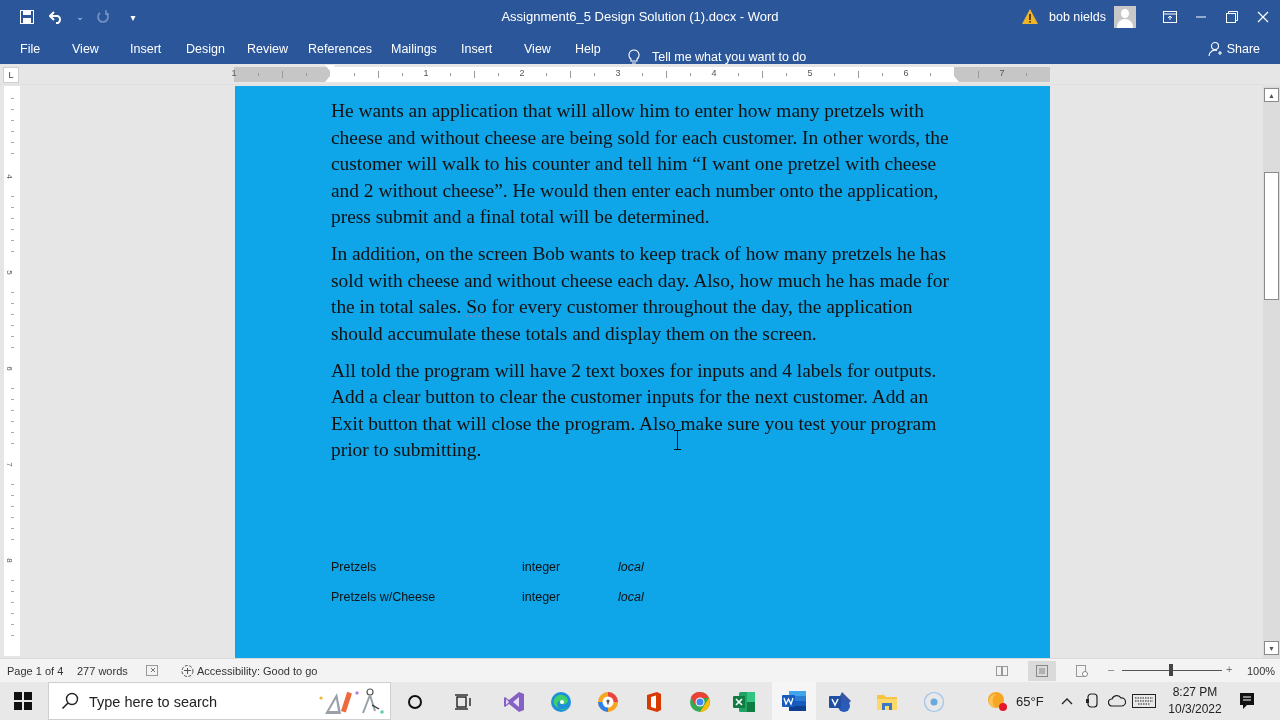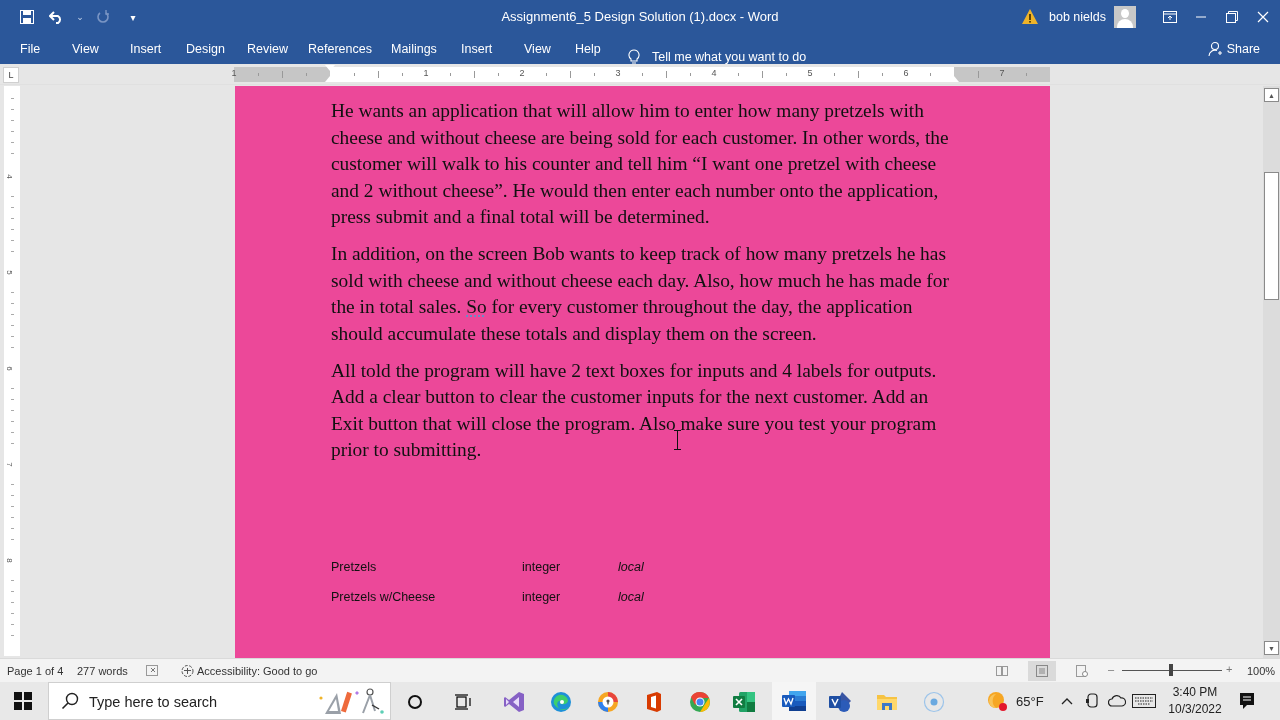--- a/index.html
+++ b/index.html
@@ -38,21 +38,21 @@
   .hruler .tick { position: absolute; top: 6px; width: 1px; height: 3px; background: #999; }
   .hruler .tick.half { top: 4px; height: 7px; }
   .indent-marker { position: absolute; top: 0; width: 0; height: 0; border-left: 5px solid transparent; border-right: 5px solid transparent; }
 
   
   .vruler { position: absolute; left: 4px; top: 86px; width: 16px; height: 570px; background: #fff; }
   .vruler .vnum { position: absolute; left: 3px; font-size: 8px; color: #555; transform: rotate(90deg); }
   .vruler .vtick { position: absolute; left: 7px; width: 3px; height: 1px; background: #aaa; }
 
   
-  .page { position: absolute; left: 235px; top: 86px; width: 815px; height: 572px; background: #ec4899; overflow: hidden; }
+  .page { position: absolute; left: 235px; top: 86px; width: 815px; height: 572px; background: #0ea5e9; overflow: hidden; }
   .body-text { position: absolute; left: 96px; top: 12px; width: 630px; font-family: "Liberation Serif", serif; font-size: 19.4px; line-height: 26.5px; color: #111; }
   .body-text p { margin-bottom: 10.5px; }
   .squiggle { text-decoration: underline dotted #6a8cc8; text-underline-offset: 3px; }
   .inputs { position: absolute; left: 96px; top: 474px; font-family: "Liberation Sans", sans-serif; font-size: 12.5px; color: #111; }
   .inputs .heading { font-weight: bold; text-decoration: underline; margin-bottom: 14px; }
   .inputs .row { position: relative; height: 30px; width: 400px; }
   .inputs .row span { position: absolute; top: 0; }
   .inputs .c1 { left: 0; } .inputs .c2 { left: 191px; } .inputs .c3 { left: 287px; font-style: italic; }
   .ibeam { position: absolute; left: 674px; top: 430px; width: 7px; height: 20px; }
 
@@ -480,21 +480,21 @@
       </svg>
   </div>
   <div class="tray" style="left:1132px">
     <svg width="24" height="14">
         <rect x="0.5" y="0.5" width="23" height="13" fill="none" stroke="#222"></rect>
         <path d="M3 4 H21 M3 7 H21 M6 10 H18" stroke="#222" stroke-dasharray="1.5 1"></path>
       </svg>
   </div>
 
   <div class="clock">
-    <div>3:40 PM</div>
+    <div>8:27 PM</div>
     <div>10/3/2022</div>
   </div>
 
   <div class="tray" style="left:1238px">
     <svg width="18" height="18">
         <path d="M2 1 H16 V13 H9 L5 17 V13 H2 Z" fill="#111"></path>
         <path d="M5 5 H13 M5 8 H13" stroke="#fff"></path>
       </svg>
   </div>
 </div>

